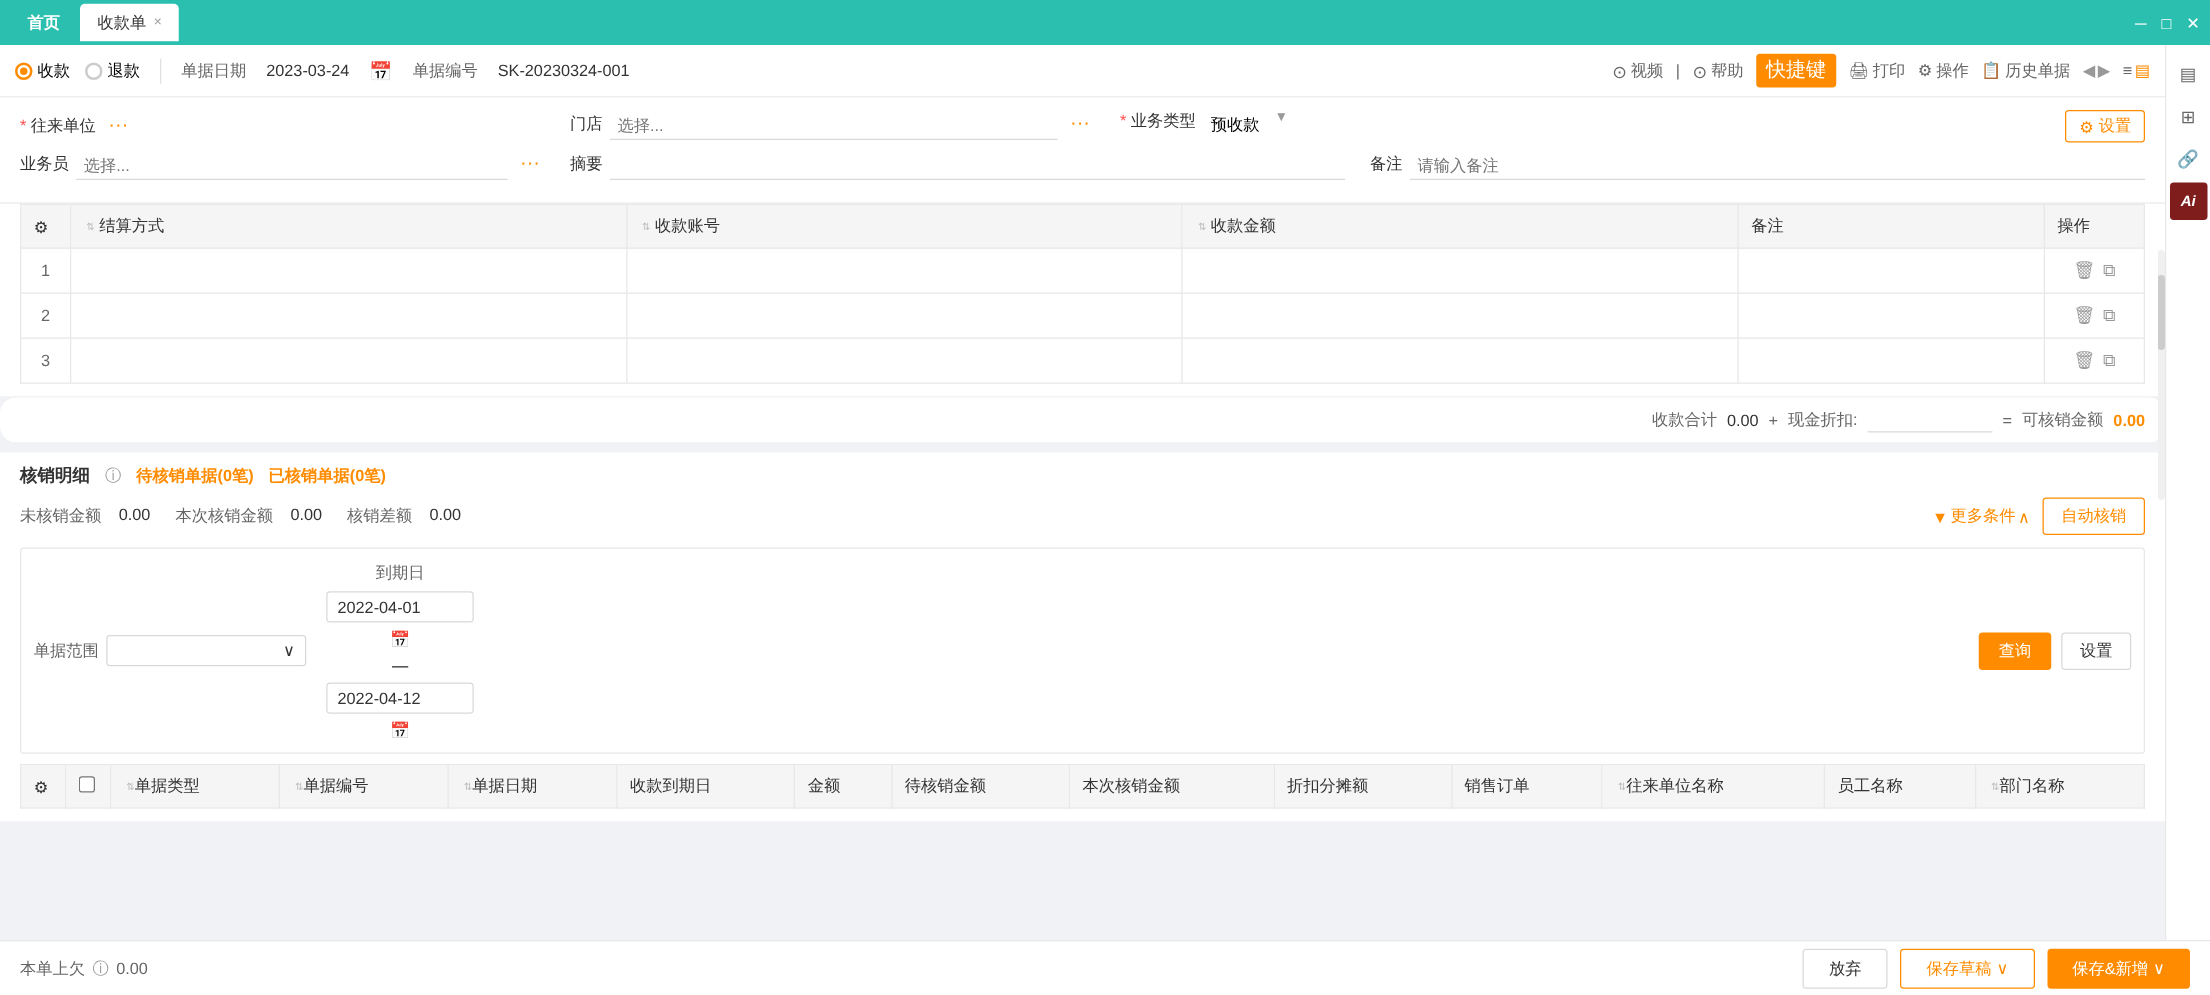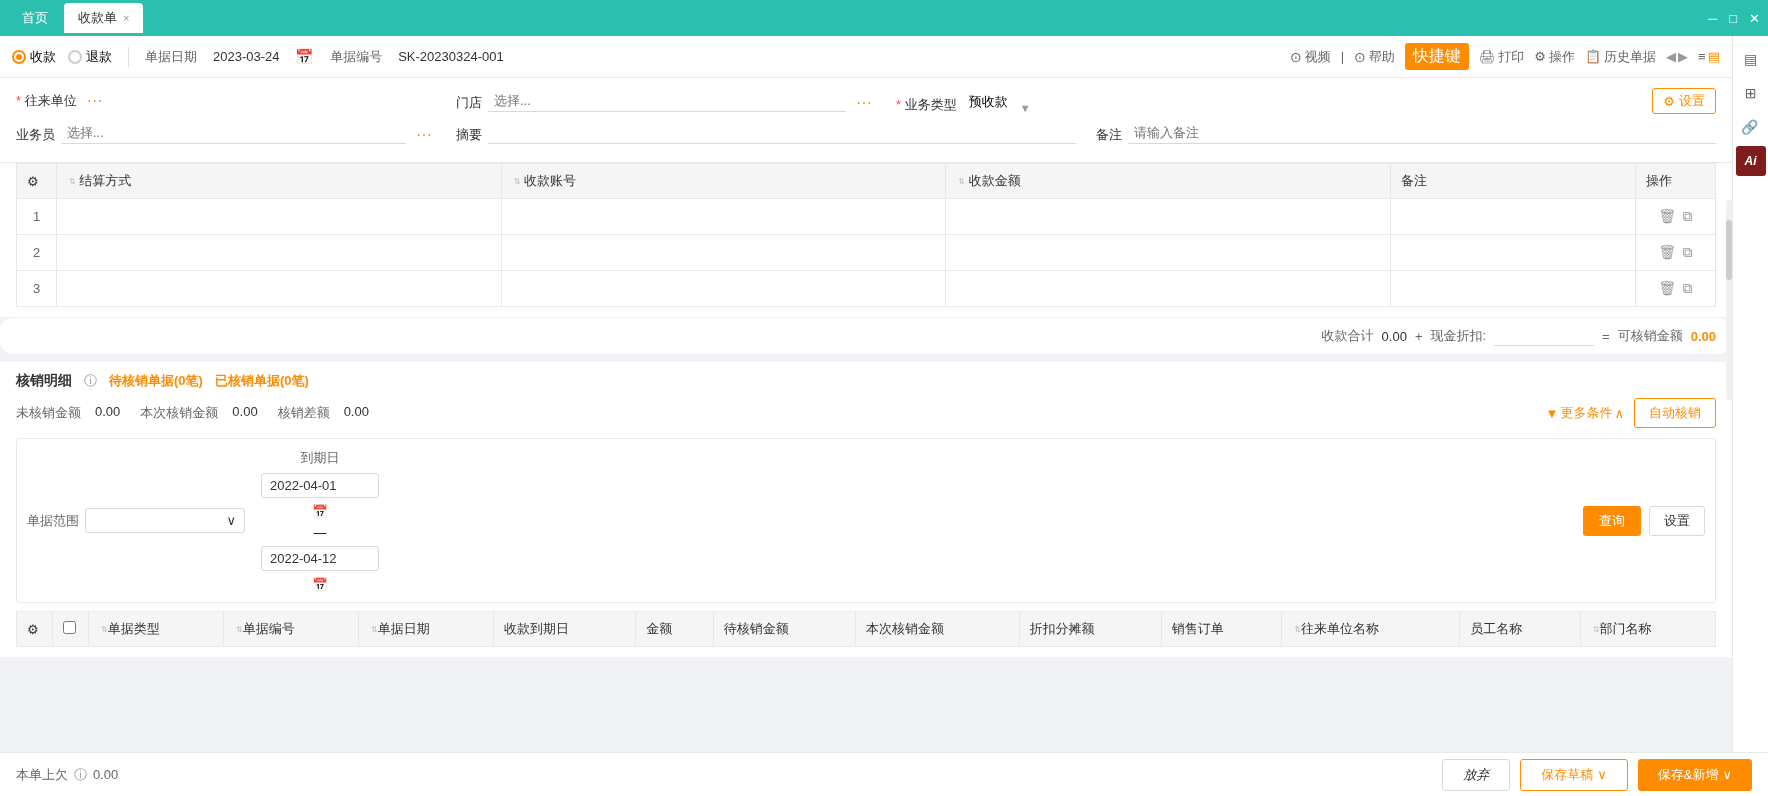--- a/index.html
+++ b/index.html
@@ -12,20 +12,21 @@
       background: #2bbfaf;
       height: 36px;
       padding: 0 8px;
       gap: 2px;
     }
     .tab-home {
       color: #fff;
       padding: 6px 14px;
       cursor: pointer;
       font-size: 13px;
+      font-weight: bold;
     }
     .tab-active {
       background: #fff;
       color: #333;
       padding: 6px 14px;
       border-radius: 4px 4px 0 0;
       display: flex;
       align-items: center;
       gap: 6px;
       cursor: pointer;
@@ -67,21 +68,21 @@
     .view-icons { display: flex; gap: 2px; }
     .view-icon-btn { color: #666; cursor: pointer; }
 
     
     .form-section {
       background: #fff;
       padding: 10px 16px;
       border-bottom: 1px solid #e8e8e8;
     }
     .form-row { display: flex; align-items: center; gap: 0; margin-bottom: 8px; }
-    .form-field { display: flex; align-items: flex-end; gap: 6px; flex: 1; }
+    .form-field { display: flex; align-items: flex-start; gap: 6px; flex: 1; }
     .form-label { color: #333; white-space: nowrap; min-width: fit-content; }
     .required { color: #ff4d4f; }
     .form-input {
       border: none;
       border-bottom: 1px solid #d9d9d9;
       outline: none;
       padding: 3px 6px;
       color: #bbb;
       flex: 1;
       min-width: 0;
@@ -202,21 +203,20 @@
     }
     .footer-left { display: flex; align-items: center; gap: 6px; color: #666; }
     .footer-right { margin-left: auto; display: flex; gap: 10px; }
     .btn-abandon {
       background: #fff;
       border: 1px solid #d9d9d9;
       color: #333;
       padding: 6px 20px;
       border-radius: 3px;
       cursor: pointer;
-      font-style: italic;
     }
     .btn-save-draft {
       background: #fff;
       border: 1px solid #ff8c00;
       color: #ff8c00;
       padding: 6px 20px;
       border-radius: 3px;
       cursor: pointer;
       display: flex;
       align-items: center;

